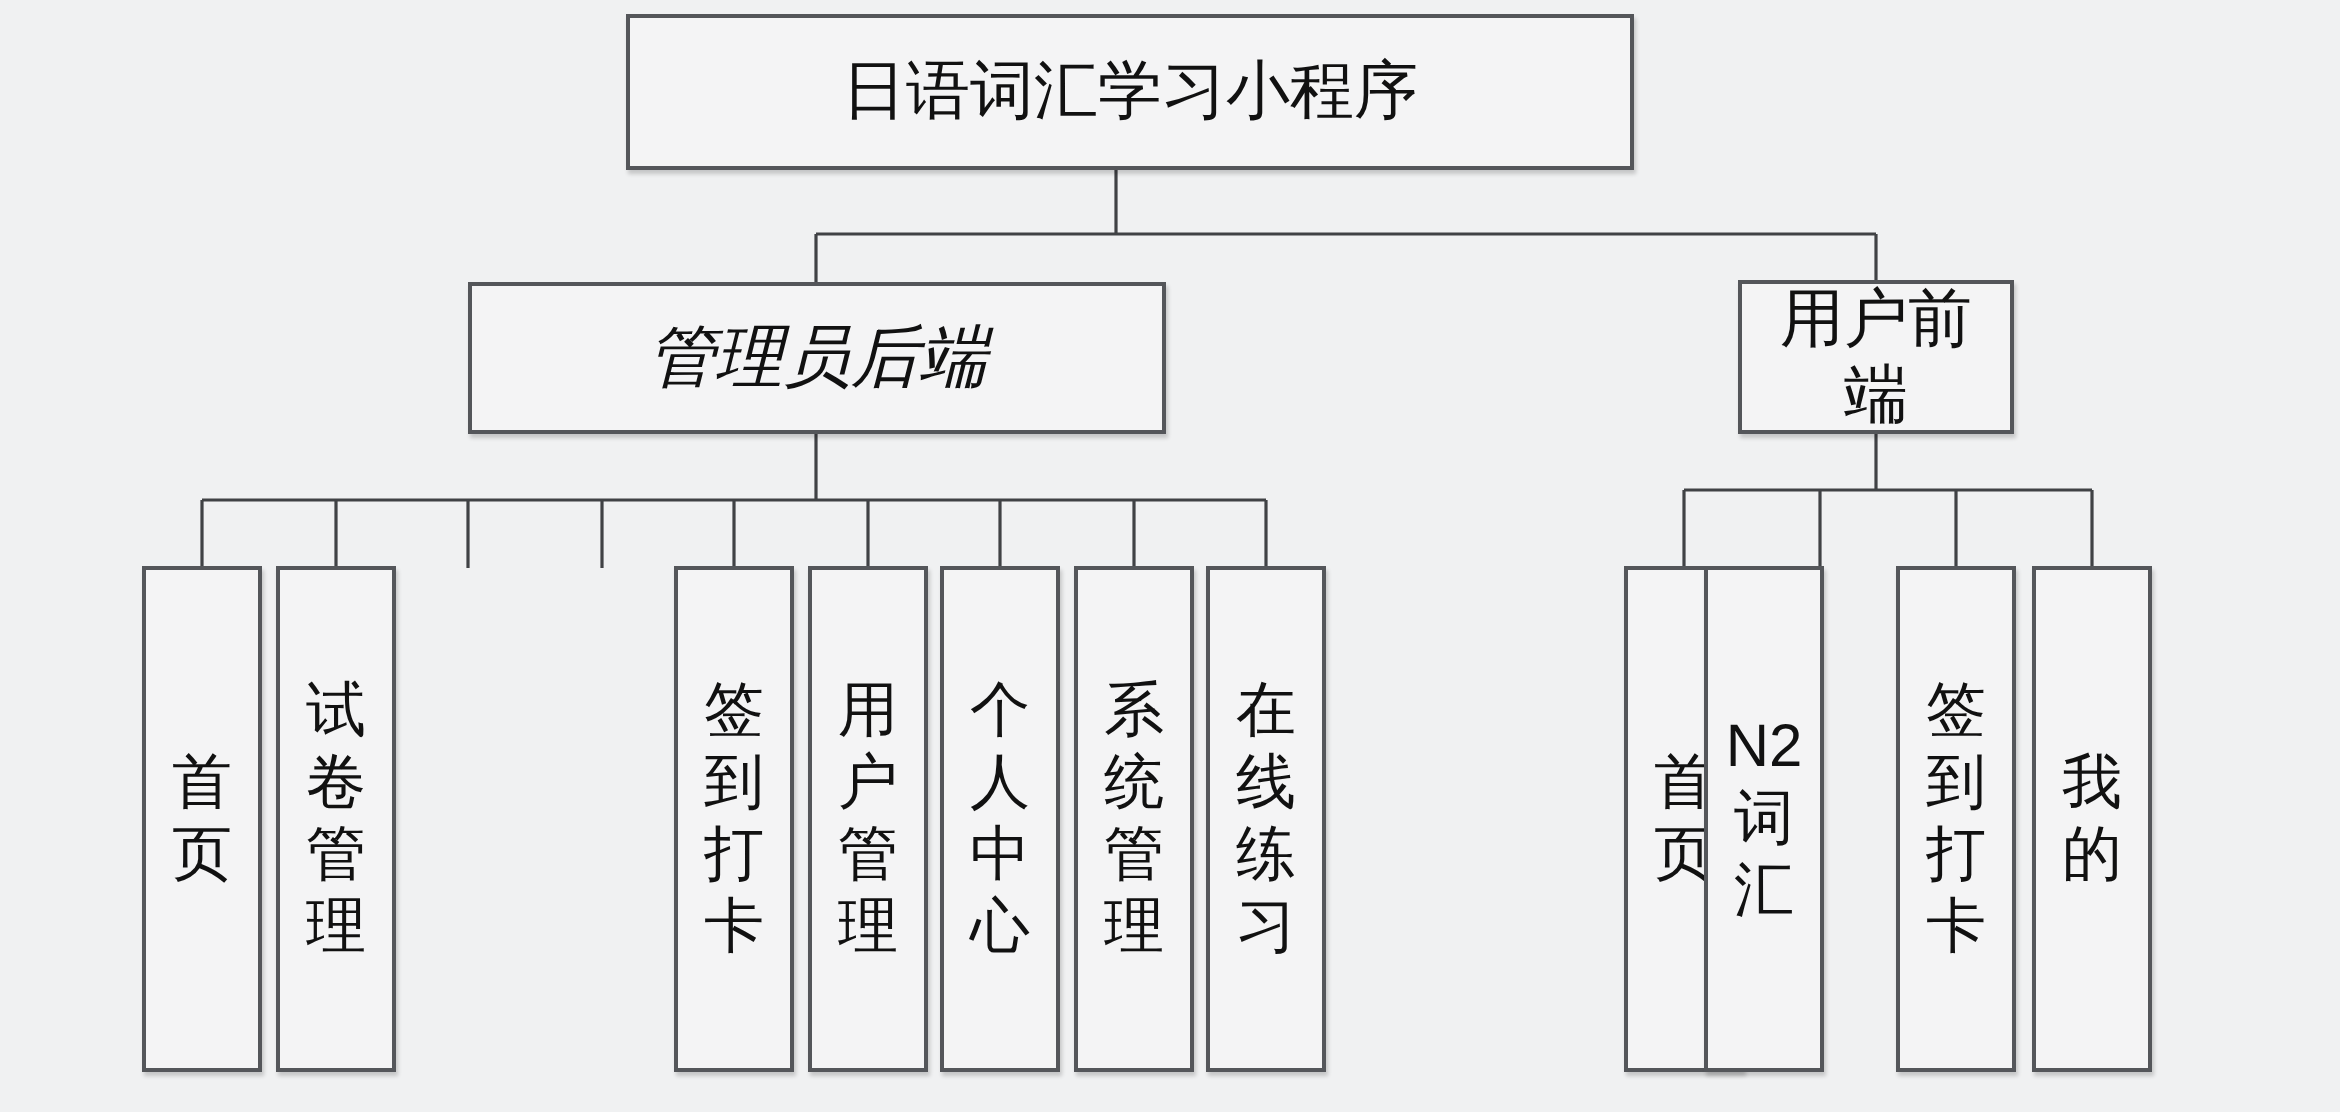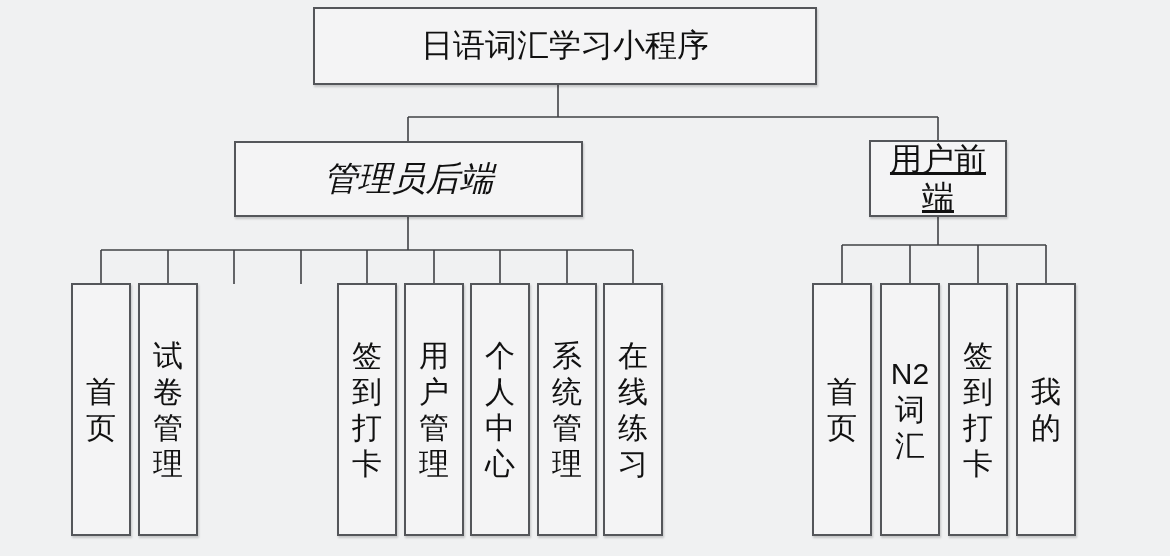--- a/index.html
+++ b/index.html
@@ -35,21 +35,21 @@
     border: 2px solid var(--box-border);
     box-shadow: 1px 2px 2px rgba(0,0,0,0.18);
     display: flex;
     align-items: center;
     justify-content: center;
     text-align: center;
   }
   .node.root  { left: 313px; top: 7px;   width: 504px; height: 78px; font-size: 32px; }
   .node.admin { left: 234px; top: 141px; width: 349px; height: 76px; font-size: 34px; font-style: italic; }
   .node.user  { left: 869px; top: 140px; width: 138px; height: 77px; font-size: 32px; }
-  .node.user .hlabel { width: 3.2em; line-height: 1.18; text-decoration: underline; }
+  .node.user .hlabel { width: 3.2em; line-height: 1.18; }
   .leaf {
     position: absolute;
     top: 283px;
     width: 60px; height: 253px;
     background: var(--box-fill);
     border: 2px solid var(--box-border);
     box-shadow: 1px 2px 2px rgba(0,0,0,0.18);
     display: flex;
     align-items: center;
     justify-content: center;
@@ -124,21 +124,21 @@
   <div class="leaf" style="left:537px">
     <span class="vlabel">系统管理</span>
   </div>
   <div class="leaf" style="left:603px">
     <span class="vlabel">在线练习</span>
   </div>
 
   <div class="leaf" style="left:812px">
     <span class="vlabel">首页</span>
   </div>
-  <div class="leaf" style="left:880px">
+  <div class="leaf" style="left:852px">
     <span class="vlabel">N2词汇</span>
   </div>
   <div class="leaf" style="left:948px">
     <span class="vlabel">签到打卡</span>
   </div>
   <div class="leaf" style="left:1016px">
     <span class="vlabel">我的</span>
   </div>
 
 </div>

